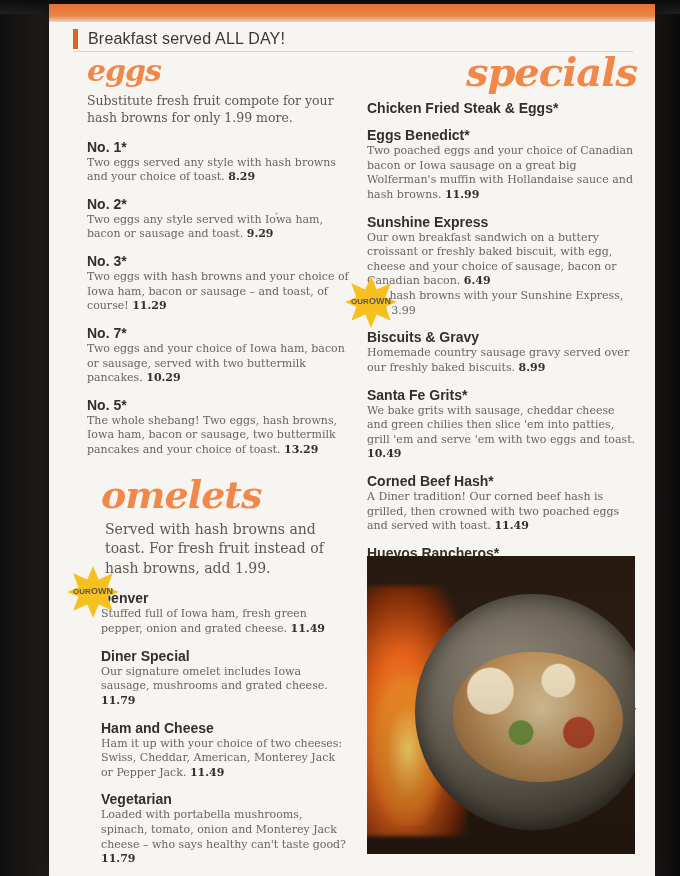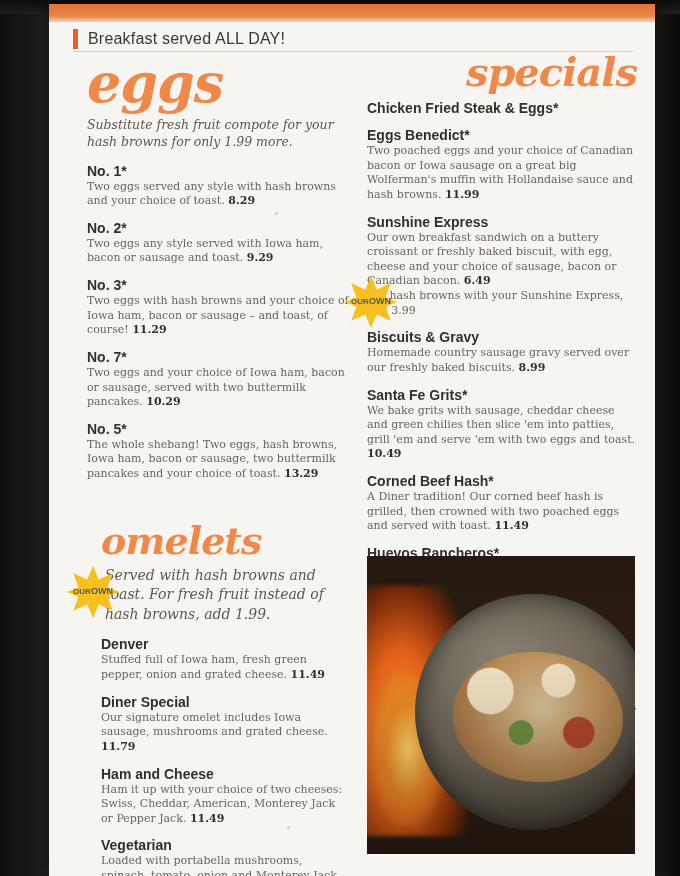--- a/index.html
+++ b/index.html
@@ -65,33 +65,32 @@
   }
   .col-right {
     position:absolute; left:318px; top:48px; width:270px;
   }
   
   .sec-title {
     font-family:"DejaVu Serif", serif;
     font-style:italic;
     font-weight:bold;
     color:#f0884a;
-    font-size:54px;
+    font-size:30px;
     line-height:1;
     margin:0 0 6px 0;
     letter-spacing:-1px;
   }
   .sec-title.small { font-size:38px; }
   .sec-intro {
     font-family:"DejaVu Serif", serif;
     font-size:12.5px;
     color:#5d5851;
     line-height:1.38;
     margin:0 0 12px 0;
-    font-style:italic;
   }
   .sec-intro.big { font-size:14px; line-height:1.4; }
   .items { }
   .item { margin-bottom:11px; }
   .item-name {
     font-size:14px; font-weight:bold; color:#332f2c; margin-bottom:1px;
   }
   .item-desc {
     font-family:"DejaVu Serif", serif;
     font-size:11px; color:#6a645d; line-height:1.33;
@@ -225,21 +224,21 @@
         <div class="item">
           <div class="item-name">No. 5*</div>
           <div class="item-desc">
             <span>The whole shebang! Two eggs, hash browns, Iowa ham, bacon or sausage, two buttermilk pancakes and your choice of toast.</span>
             <span class="price">13.29</span>
           </div>
         </div>
 
       </div>
 
-      <h2 class="sec-title small" style="margin-top:40px; margin-left:14px;">omelets</h2>
+      <h2 class="sec-title small" style="margin-top:18px; margin-left:14px;">omelets</h2>
       <p class="sec-intro big" style="margin-left:18px; margin-right:6px;">Served with hash browns and toast. For fresh fruit instead of hash browns, add 1.99.</p>
 
       <div class="items" style="margin-left:14px;">
 
         <div class="item">
           <div class="item-name">Denver</div>
           <div class="item-desc">
             <span>Stuffed full of Iowa ham, fresh green pepper, onion and grated cheese.</span>
             <span class="price">11.49</span>
           </div>

